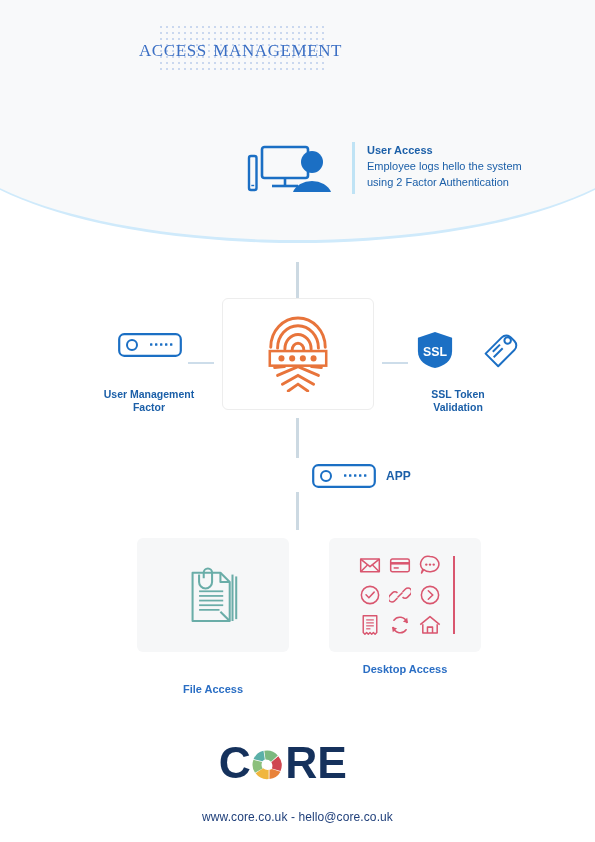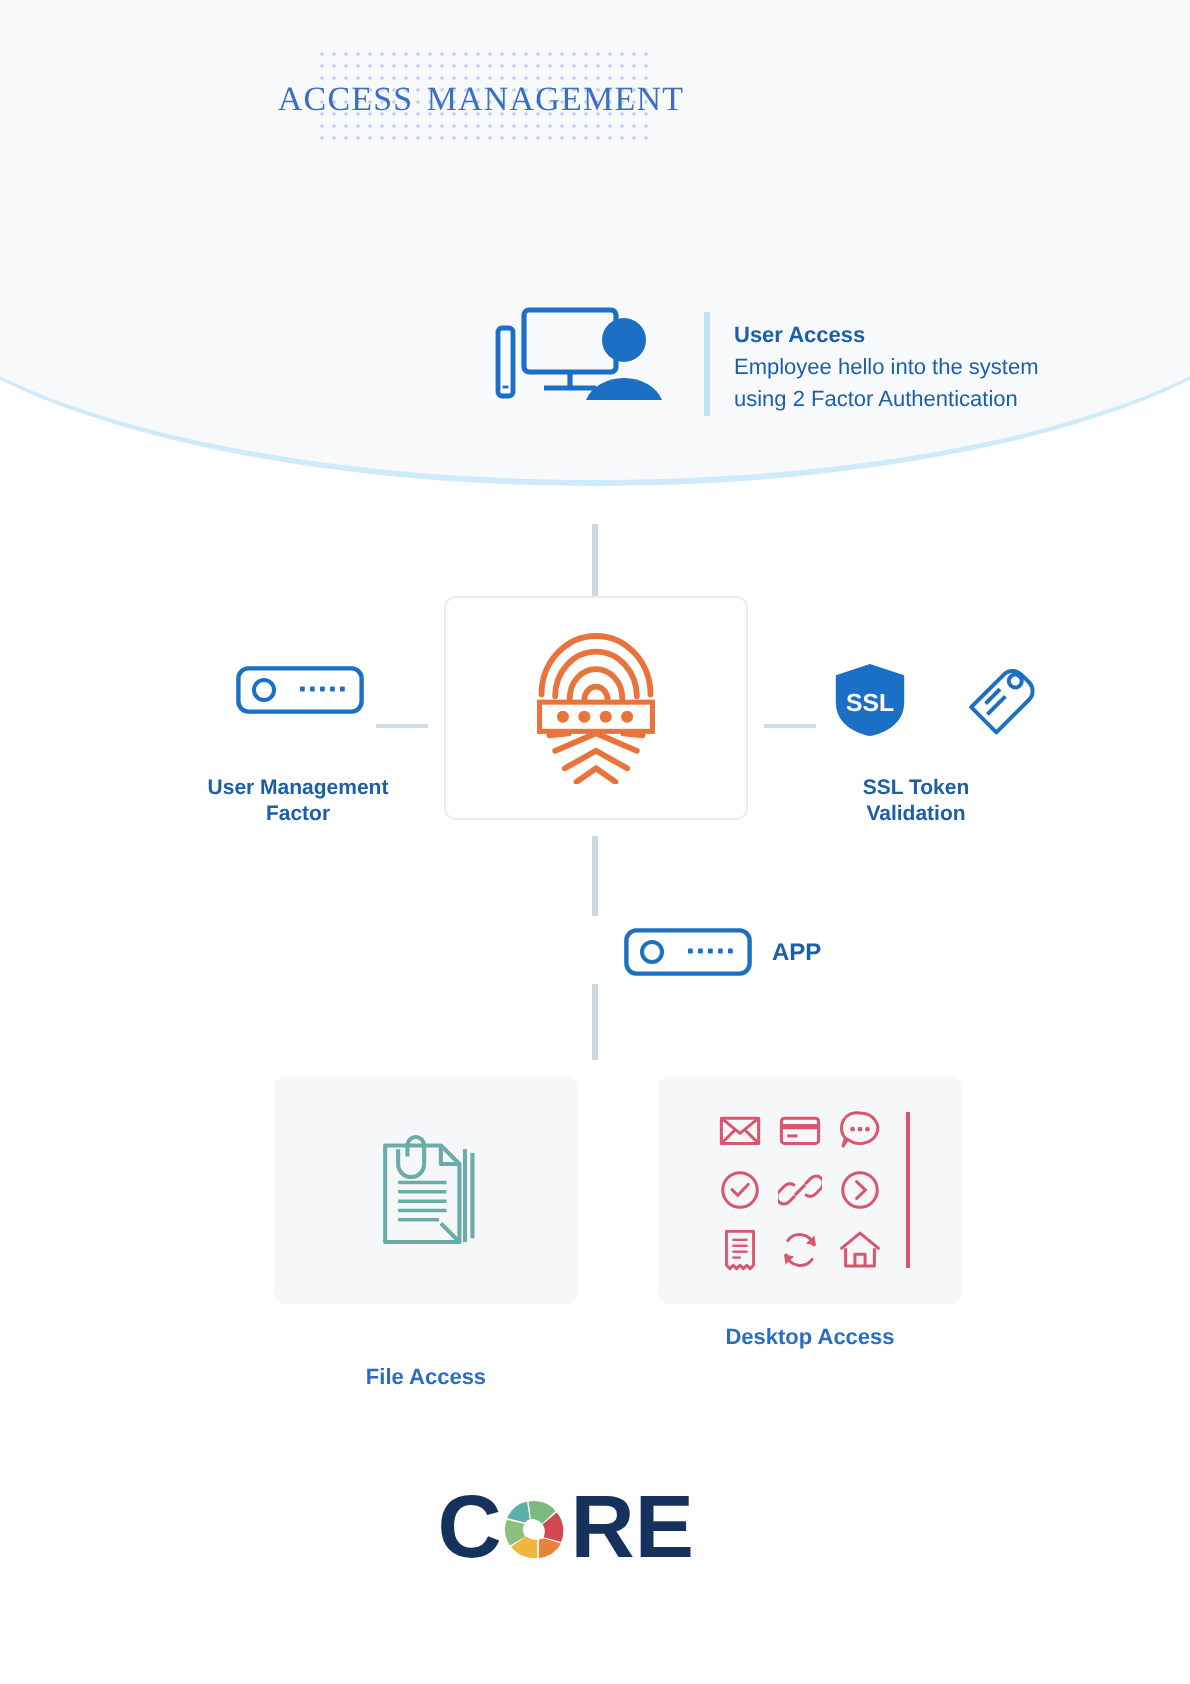--- a/index.html
+++ b/index.html
@@ -80,21 +80,21 @@
 
   
   .user-access {
     position: absolute;
     top: 142px;
     left: 238px;
     width: 340px;
     height: 66px;
     z-index: 4;
     display: flex;
-    align-items: flex-end;
+    align-items: flex-start;
   }
   .ua-icon { width: 104px; height: 58px; flex: none; }
   .ua-divider {
     width: 3px;
     height: 52px;
     background: #bfe3f5;
     margin: 0 12px 0 10px;
     flex: none;
   }
   .ua-text { line-height: 16px; }
@@ -235,21 +235,21 @@
         <rect x="24" y="5" width="46" height="31" rx="2.5" fill="none" stroke="#1b6fc4" stroke-width="2.6"></rect>
         <line x1="47" y1="36" x2="47" y2="43" stroke="#1b6fc4" stroke-width="2.6"></line>
         <line x1="34" y1="44" x2="60" y2="44" stroke="#1b6fc4" stroke-width="2.6"></line>
         <circle cx="74" cy="20" r="11" fill="#1b6fc4"></circle>
         <path d="M55 50 a20 16 0 0 1 38 0 z" fill="#1b6fc4"></path>
       </svg>
     </div>
     <div class="ua-divider"></div>
     <div class="ua-text">
       <div class="ua-title">User Access</div>
-      <div>Employee hello into the system</div>
+      <div>Employee logs hello the system</div>
       <div>using 2 Factor Authentication</div>
     </div>
   </div>
 
   <div class="conn-v" style="left:296px; top:262px; height:36px;"></div>
   <div class="conn-h" style="left:188px; top:362px; width:26px;"></div>
   <div class="conn-h" style="left:382px; top:362px; width:26px;"></div>
   <div class="conn-v" style="left:296px; top:418px; height:40px;"></div>
   <div class="conn-v" style="left:296px; top:492px; height:38px;"></div>
 
@@ -450,14 +450,15 @@
             <path d="M2,17.7 A18,18 0 0 1 -14.5,10.5 L-5,4 A9,9 0 0 0 2,6.1 z" fill="#f0b63e"></path>
             <path d="M-15.2,9.8 A18,18 0 0 1 -17.2,-6.5 L-6.2,-3.8 A9,9 0 0 0 -5.7,4.3 z" fill="#8cc07c"></path>
             <path d="M-17,-7.5 A18,18 0 0 1 -4.5,-18 L-2.8,-6.8 A9,9 0 0 0 -5.9,-4.8 z" fill="#5bb0a8"></path>
           </g>
         </g>
         <text x="84" y="46" font-family="Liberation Sans, sans-serif" font-size="56" font-weight="bold" fill="#15315c">RE</text>
       </svg>
     </div>
   </div>
 
+  <div class="footer-url">www.core.co.uk - hello@core.co.uk</div>
 
 </div>
 
 </body></html>

